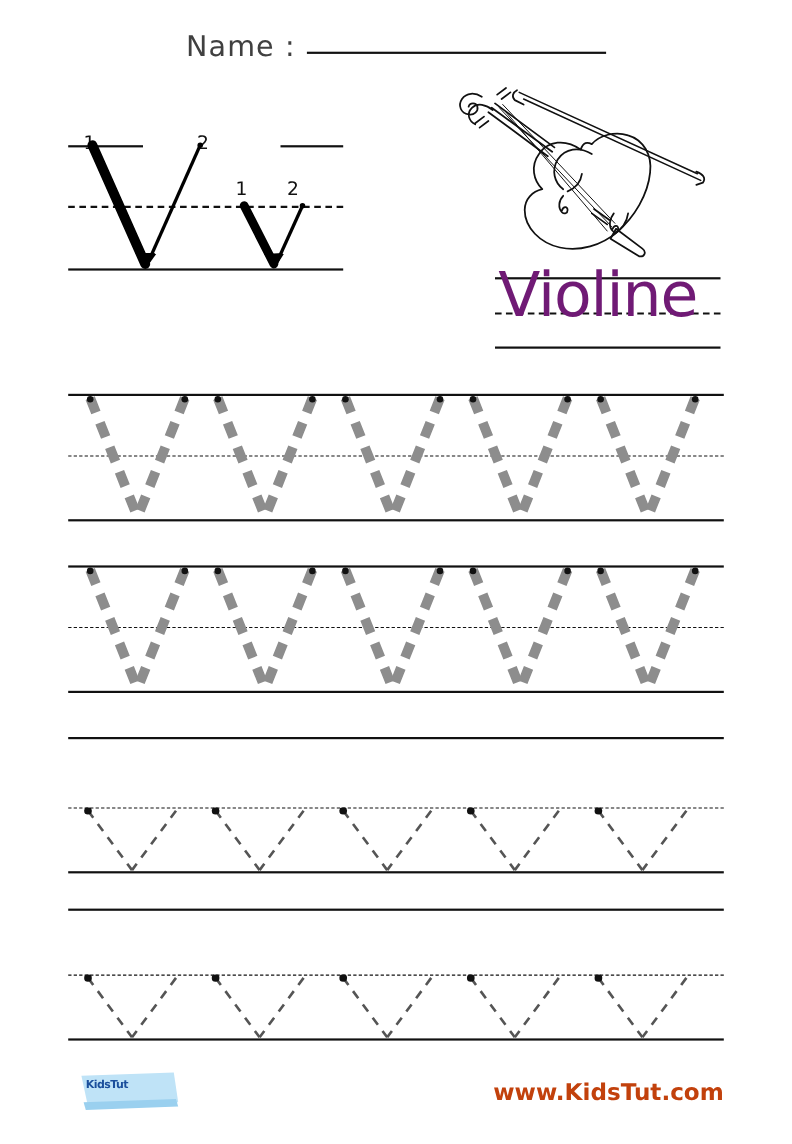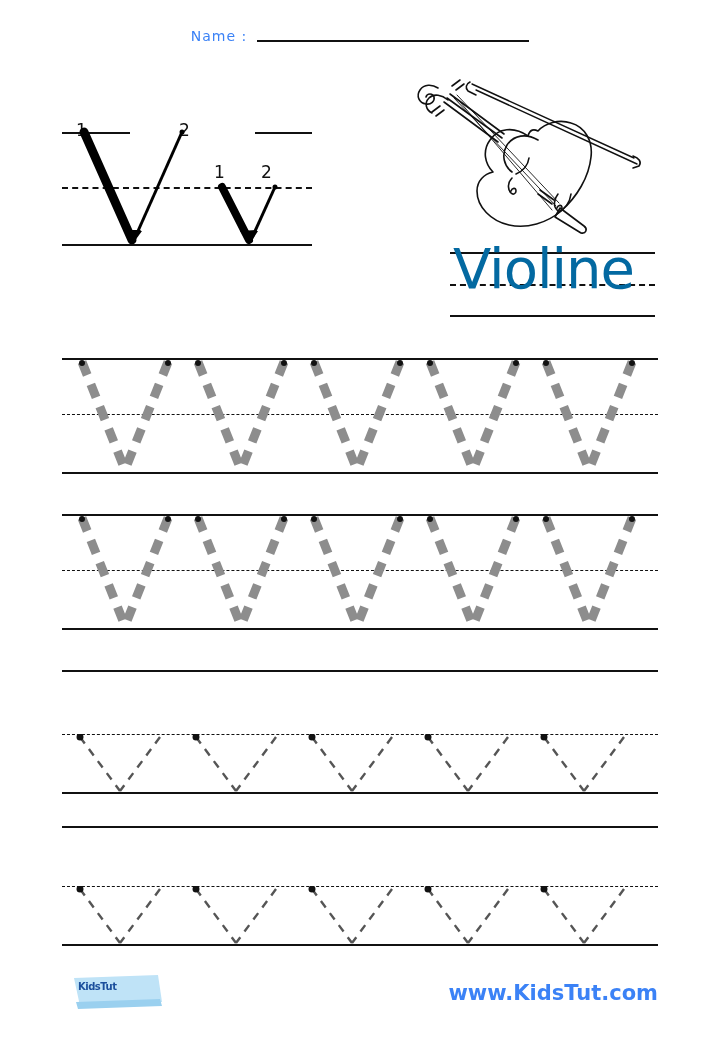--- a/index.html
+++ b/index.html
@@ -19,22 +19,22 @@
   .name-row {
     position: absolute;
     top: 28px;
     left: 0;
     width: 720px;
     display: flex;
     align-items: center;
     justify-content: center;
   }
   .name-label {
-    font-size: 14px;
-    color: #3b82f6;
+    font-size: 26px;
+    color: #404040;
     letter-spacing: 1px;
     font-family: "DejaVu Sans", sans-serif;
   }
   .name-line {
     width: 272px;
     height: 0;
     border-bottom: 2px solid #111;
     margin-left: 10px;
     margin-top: 10px;
   }
@@ -105,21 +105,21 @@
   }
   .word-top { position:absolute; left:0; top:0; width:205px; border-top:2px solid #111; }
   .word-mid { position:absolute; left:0; top:32px; width:205px; border-top:2px dashed #111; }
   .word-base{ position:absolute; left:0; top:63px; width:205px; border-top:2px solid #111; }
   .word-text {
     position: absolute;
     left: 3px;
     top: -11px;
     font-family: "DejaVu Sans", sans-serif;
     font-size: 56px;
-    color: #0369a1;
+    color: #701a75;
     letter-spacing: -1px;
     line-height: 1;
   }
 
   
   .row {
     position: absolute;
     left: 62px;
     width: 596px;
   }
@@ -153,21 +153,21 @@
     color: #1b4f9c;
     letter-spacing: -0.5px;
   }
   .site {
     position: absolute;
     right: 62px;
     top: 981px;
     font-family: "DejaVu Sans", sans-serif;
     font-weight: bold;
     font-size: 21px;
-    color: #3b82f6;
+    color: #c2410c;
   }
 </style>
 </head>
 <body>
 
 <div class="name-row">
   <span class="name-label">Name :</span>
   <span class="name-line"></span>
 </div>
 

